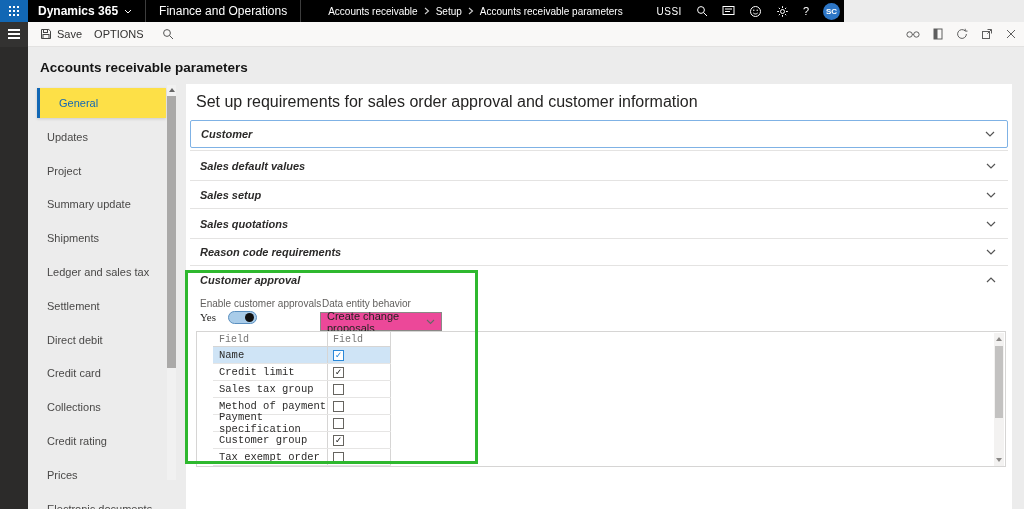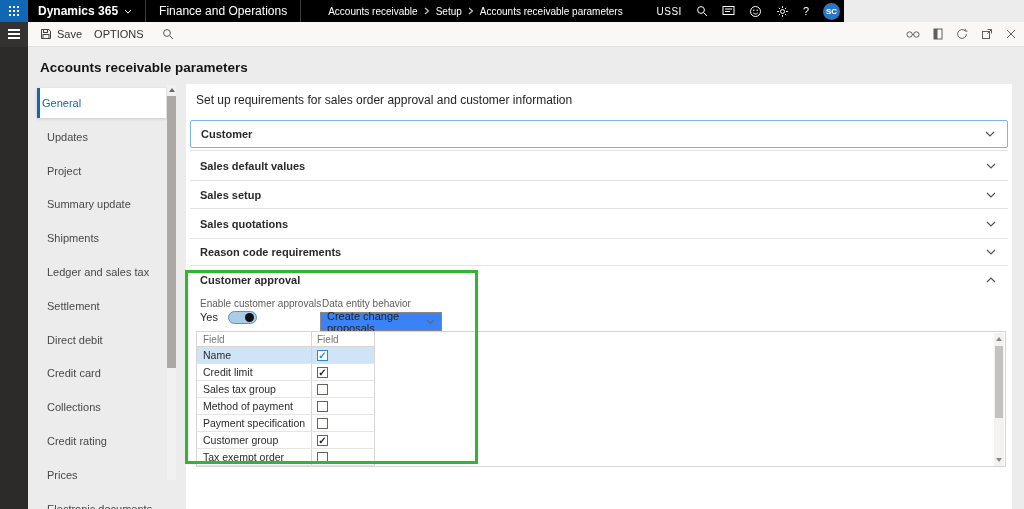--- a/index.html
+++ b/index.html
@@ -43,53 +43,53 @@
   .ab-right .tb-icon { opacity:.85; }
 
   
   .page { position:absolute; top:47px; left:0; width:1024px; height:462px; background:#ececec; }
   .left-strip { position:absolute; left:0; top:0; width:28px; height:462px; background:#2c2b2a; }
   .page-title { position:absolute; left:40px; top:13px; font-size:13.5px; font-weight:700; color:#141414; }
 
   
   .side-item { position:absolute; left:37px; width:129px; height:30px; display:flex;
                align-items:center; padding-left:10px; font-size:11px; color:#494847; cursor:pointer; }
-  .side-item.selected { background:#ffffff; color:#1267b4; border-left:3px solid #1267b4;
-                        padding-left:2px; box-shadow:0 1px 3px rgba(0,0,0,.14); }
+  .side-item.selected { background:#fde047; color:#1267b4; border-left:3px solid #1267b4;
+                        padding-left:19px; box-shadow:0 1px 3px rgba(0,0,0,.14); }
   .side-scroll { position:absolute; left:167px; top:38px; width:9px; height:395px; background:#f1f1f1; }
   .side-scroll .arrow-up { position:absolute; top:3px; left:1.5px; width:0; height:0;
       border-left:3px solid transparent; border-right:3px solid transparent; border-bottom:4px solid #666; }
   .side-scroll .thumb { position:absolute; top:11px; left:0; width:9px; height:272px; background:#aaa9a8; }
 
   
   .panel { position:absolute; left:186px; top:37px; width:826px; height:425px; background:#fff; }
-  .subtitle { position:absolute; left:10px; top:9px; font-size:12px; color:#252423; }
-  .sec-label { font-size:11px; font-weight:700; color:#2b2a29; }
+  .subtitle { position:absolute; left:10px; top:9px; font-size:16px; color:#252423; }
+  .sec-label { font-size:11px; font-weight:700; color:#2b2a29;font-style:italic; }
   .focus-box { position:absolute; left:4px; top:36px; width:818px; height:28px;
                border:1px solid #7fb2e5; border-radius:2px; display:flex; align-items:center;
                padding:0 12px 0 10px; cursor:pointer; background:#fff; }
   .sec-row { position:absolute; left:4px; width:818px; display:flex; align-items:center;
              padding:0 12px 0 10px; border-top:1px solid #e4e3e2; cursor:pointer; background:#fff; }
   .chev { margin-left:auto; display:flex; align-items:center; }
 
   
   .fld-label { position:absolute; font-size:10px; color:#605e5c; }
-  .fld-value { position:absolute; font-size:11px; color:#252423; }
+  .fld-value { position:absolute; font-size:11px; color:#252423;font-family:Liberation Serif, serif; }
   .toggle { position:absolute; left:42px; top:227px; width:29px; height:13px; border-radius:7px;
             background:#a9cce9; border:1px solid #5b90c0; cursor:pointer; }
   .toggle .knob { position:absolute; right:2px; top:1px; width:9px; height:9px;
                   border-radius:50%; background:#111; }
   .dropdown { position:absolute; left:134px; top:228px; width:122px; height:19px;
               border:1px solid #8a8886; display:flex; align-items:center;
-              padding:0 6px; font-size:11px; color:#252423; cursor:pointer; background:#3b82f6; }
+              padding:0 6px; font-size:11px; color:#252423; cursor:pointer; background:#ec4899; }
 
   
   .grid { position:absolute; left:10px; top:247px; width:810px; height:136px;
           border:1px solid #d6d5d4; background:#fff; }
-  .gtable { position:absolute; left:0; top:0; width:178px; }
+  .gtable { position:absolute; left:16px; top:0; width:178px;font-family:Liberation Mono, monospace; }
   .grow { display:flex; height:17px; border-bottom:1px solid #e6e5e4; }
   .grow.header { height:15px; border-bottom:1px solid #d6d5d4; }
   .gcell-f { width:115px; border-right:1px solid #d6d5d4; display:flex; align-items:center;
              padding-left:6px; font-size:10.5px; color:#2b2a29; }
   .gcell-e { width:63px; border-right:1px solid #d6d5d4; display:flex; align-items:center;
              padding-left:5px; }
   .grow.header .gcell-f, .grow.header .gcell-e { font-size:10px; color:#767574; }
   .grow.selected { background:#cfe4f6; }
   .checkbox { width:11px; height:11px; border:1px solid #66645f; background:#fff; font-size:10px;
               line-height:9px; text-align:center; color:#1b1a19; font-weight:700; cursor:pointer; }

